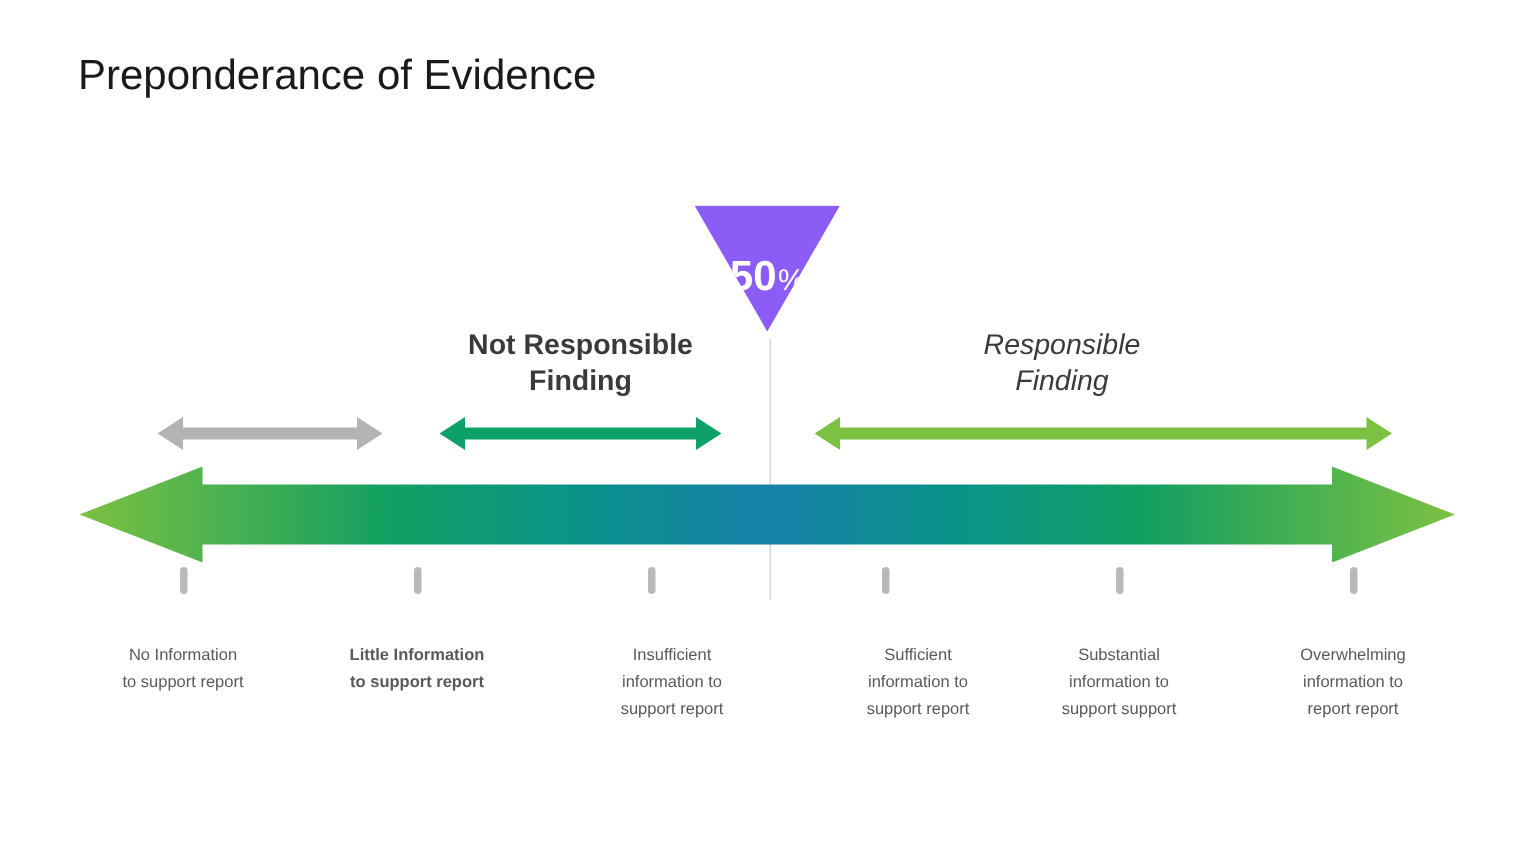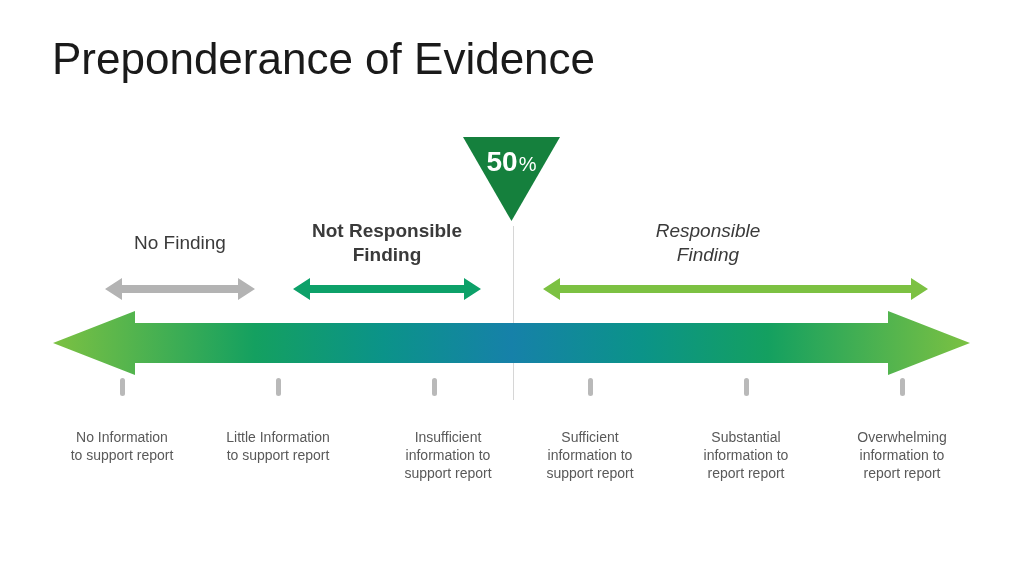--- a/index.html
+++ b/index.html
@@ -10,21 +10,21 @@
     background: #ffffff;
     overflow: hidden;
     font-family: "Liberation Sans", sans-serif;
   }
 
   .title {
     position: absolute;
     left: 52px;
     top: 34px;
     margin: 0;
-    font-size: 44px;
+    font-size: 28px;
     font-weight: 500;
     color: #1a1a1a;
     letter-spacing: 0;
   }
 
   
   .triangle {
     position: absolute;
     left: 463px;
     top: 137px;
@@ -110,45 +110,44 @@
   }
   .t1 { left: 120px; } .t2 { left: 276px; } .t3 { left: 432px; }
   .t4 { left: 588px; } .t5 { left: 744px; } .t6 { left: 900px; }
 
   
   .tick-label {
     position: absolute;
     top: 428px;
     width: 160px;
     text-align: center;
-    font-size: 14px;
+    font-size: 11px;
     line-height: 18px;
     color: #595959;
     white-space: pre-line;
   }
-  .tl1 { left: 42px; }  .tl2 { left: 198px; } .tl3 { left: 368px; }
-  .tl4 { left: 510px; } .tl5 { left: 666px; } .tl6 { left: 822px; }
+  .tl1 { left: 42px; }  .tl2 { left: 198px; font-weight: bold; } .tl3 { left: 368px; }
+  .tl4 { left: 532px; } .tl5 { left: 666px; } .tl6 { left: 822px; }
 </style>
 </head>
 <body>
 
 <div class="slide">
 
   <h1 class="title">Preponderance of Evidence</h1>
 
-  <div class="triangle" style="background: #15803d;">
+  <div class="triangle" style="background: #8b5cf6; align-items: center;">
     <span class="pct" style="color: rgb(255, 255, 255);">
         <span class="pct-num">50</span>
         <span class="pct-sign">%</span>
       </span>
   </div>
 
   <div class="center-line"></div>
 
-  <div class="zone-label zl-1">No Finding</div>
   <div class="zone-label zl-2">Not Responsible
 Finding</div>
   <div class="zone-label zl-3">Responsible
 Finding</div>
 
   <div class="zone-arrow za-1" style="background: rgb(179, 179, 179);"></div>
   <div class="zone-arrow za-2" style="background: rgb(13, 161, 105);"></div>
   <div class="zone-arrow za-3" style="background: rgb(124, 193, 66);"></div>
 
   <div class="main-arrow" style="background: linear-gradient(90deg, rgb(124, 193, 66) 0%, rgb(20, 160, 96) 22%, rgb(11, 147, 137) 36%, rgb(22, 129, 169) 50%, rgb(11, 147, 137) 64%, rgb(20, 160, 96) 78%, rgb(124, 193, 66) 100%);"></div>
@@ -165,18 +164,18 @@
   <div class="tick-label tl2">Little Information
 to support report</div>
   <div class="tick-label tl3">Insufficient
 information to
 support report</div>
   <div class="tick-label tl4">Sufficient
 information to
 support report</div>
   <div class="tick-label tl5">Substantial
 information to
-report report</div>
+support support</div>
   <div class="tick-label tl6">Overwhelming
 information to
 report report</div>
 
 </div>
 
 </body></html>

